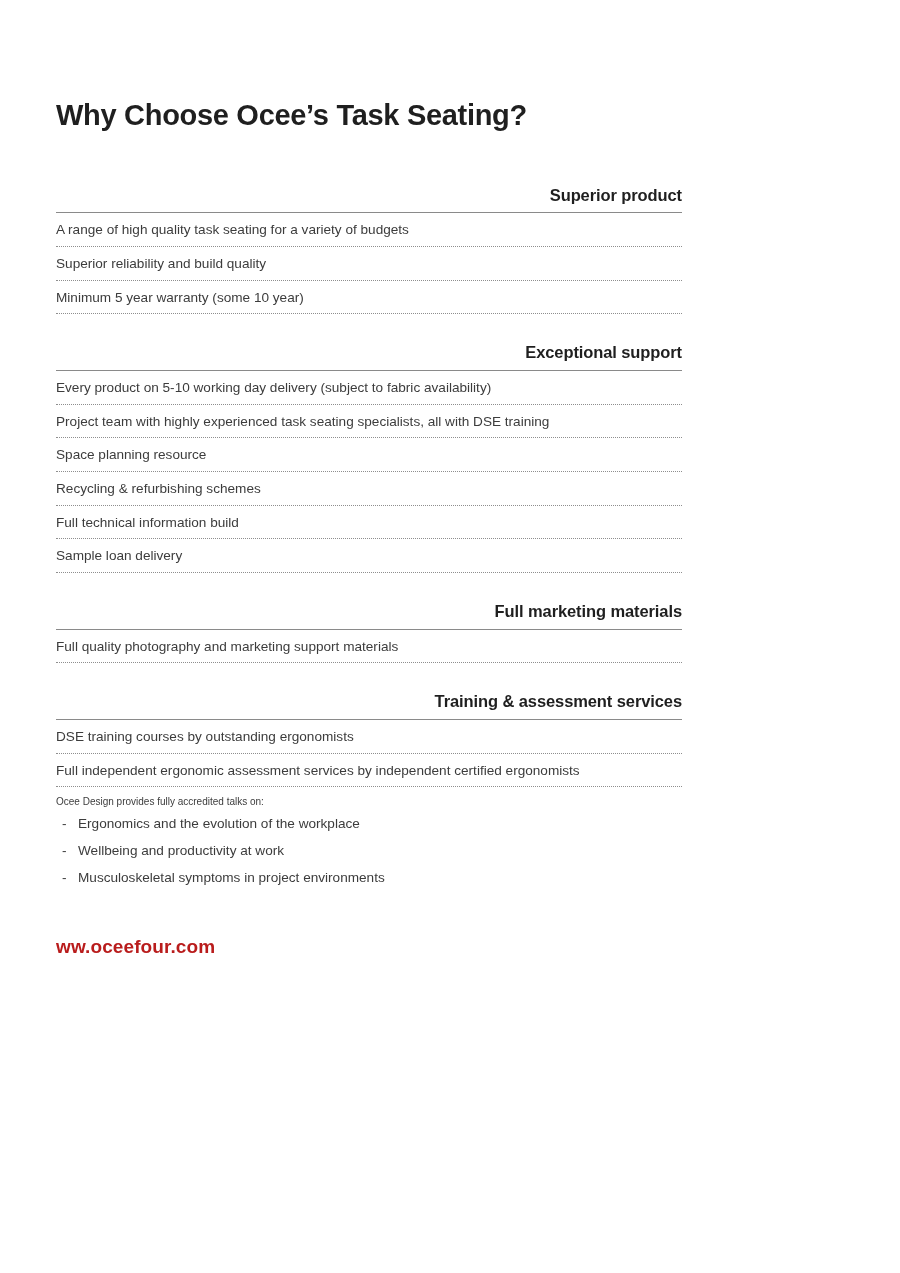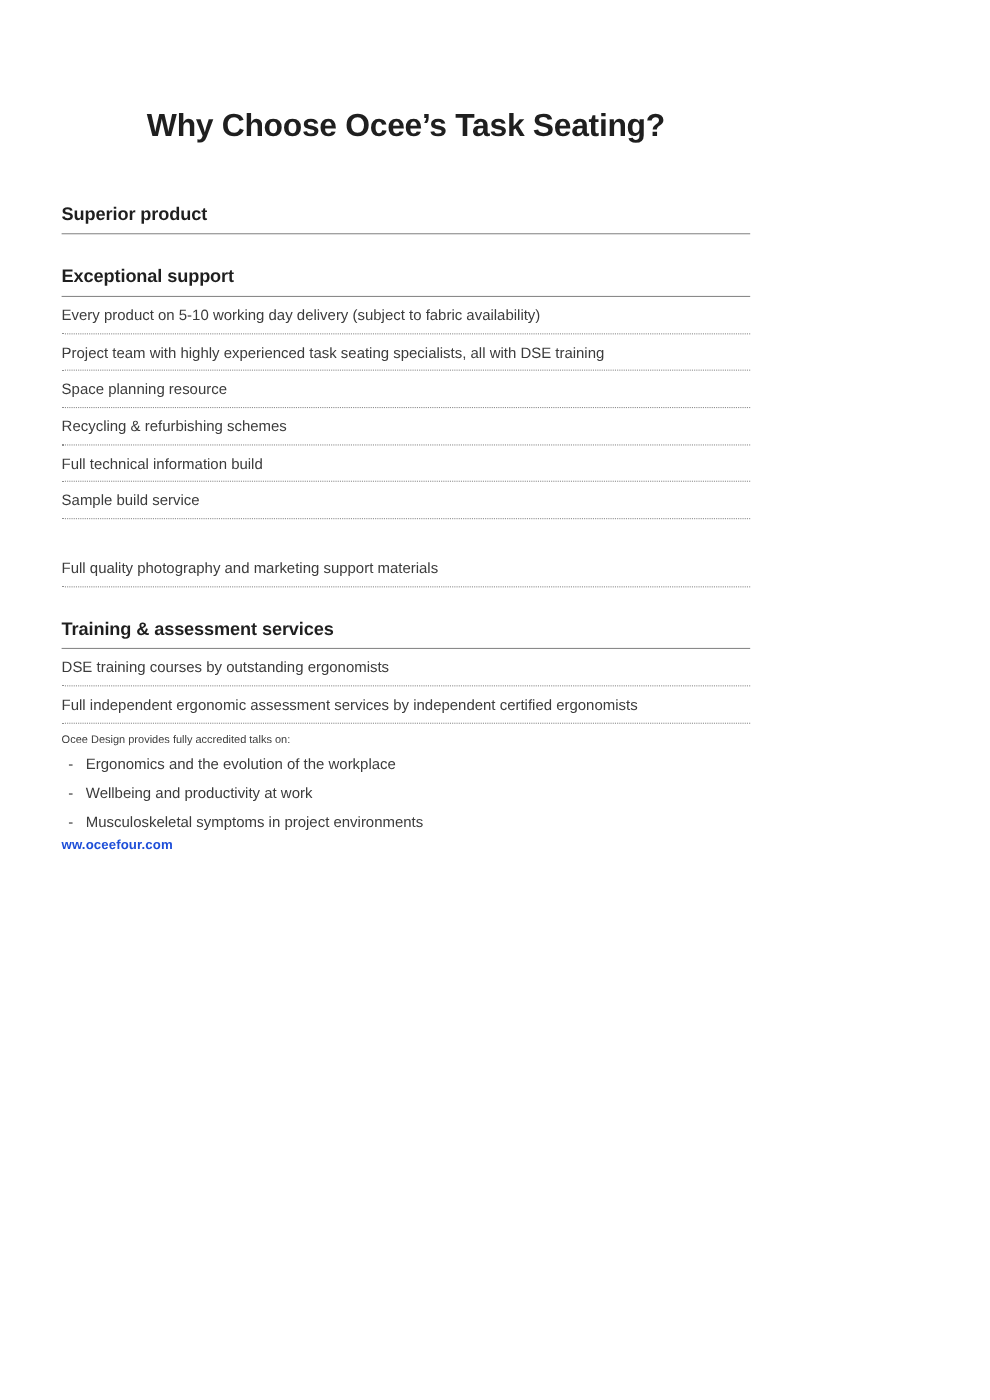--- a/index.html
+++ b/index.html
@@ -29,21 +29,20 @@
   }
 
   
   .doc-title {
     margin: 0;
     font-size: 29px;
     font-weight: bold;
     letter-spacing: -0.3px;
     color: #1f1f1f;
     line-height: 1.2;
-    text-align: center;
   }
 
   
   .doc-subtitle {
     margin: 48px 0 0 0;
     font-size: 21.5px;
     font-style: italic;
     font-weight: 400;
     line-height: 30px;
     color: #2e2e2e;
@@ -60,20 +59,21 @@
 
   .section-heading {
     margin: 0;
     font-size: 16.5px;
     font-weight: bold;
     color: #1f1f1f;
     letter-spacing: -0.1px;
     padding-bottom: 7px;
     border-bottom: 1.4px solid #8a8a8a;
     line-height: 1.25;
+    text-align: right;
   }
 
   .rows {
     margin: 0;
     padding: 0;
     list-style: none;
   }
 
   .row {
     font-size: 13.6px;
@@ -109,51 +109,58 @@
   }
   .subitem .dash {
     position: absolute;
     left: 6px;
     top: 5px;
     color: #3c3c3c;
   }
 
   
   .footer-url {
-    font-size: 12px;
+    margin-top: 46px;
+    font-size: 19px;
     font-weight: bold;
-    color: #1d4ed8;
+    color: #b91c1c;
     letter-spacing: 0.1px;
   }
 </style>
 </head>
 <body>
 
 <div class="page">
   <div class="content">
 
     <h1 class="doc-title">Why Choose Ocee’s Task Seating?</h1>
 
 
     <div id="sections-container">
         <div class="section">
           <h2 class="section-heading">Superior product</h2>
+          <ul class="rows">
+            <li class="row">A range of high quality task seating for a variety of budgets</li>
+            <li class="row">Superior reliability and build quality</li>
+            <li class="row">Minimum 5 year warranty (some 10 year)</li>
+          </ul>
         </div>
         <div class="section">
           <h2 class="section-heading">Exceptional support</h2>
           <ul class="rows">
             <li class="row">Every product on 5-10 working day delivery (subject to fabric availability)</li>
             <li class="row">Project team with highly experienced task seating specialists, all with DSE training</li>
             <li class="row">Space planning resource</li>
             <li class="row">Recycling &amp; refurbishing schemes</li>
             <li class="row">Full technical information build</li>
-            <li class="row">Sample build service</li>
+            <li class="row">Sample loan delivery</li>
           </ul>
         </div>
         <div class="section">
+          <h2 class="section-heading">Full marketing materials</h2>
           <ul class="rows">
             <li class="row">Full quality photography and marketing support materials</li>
           </ul>
         </div>
         <div class="section">
           <h2 class="section-heading">Training &amp; assessment services</h2>
           <ul class="rows">
             <li class="row">DSE training courses by outstanding ergonomists</li>
             <li class="row">Full independent ergonomic assessment services by independent certified ergonomists</li>
           </ul>

